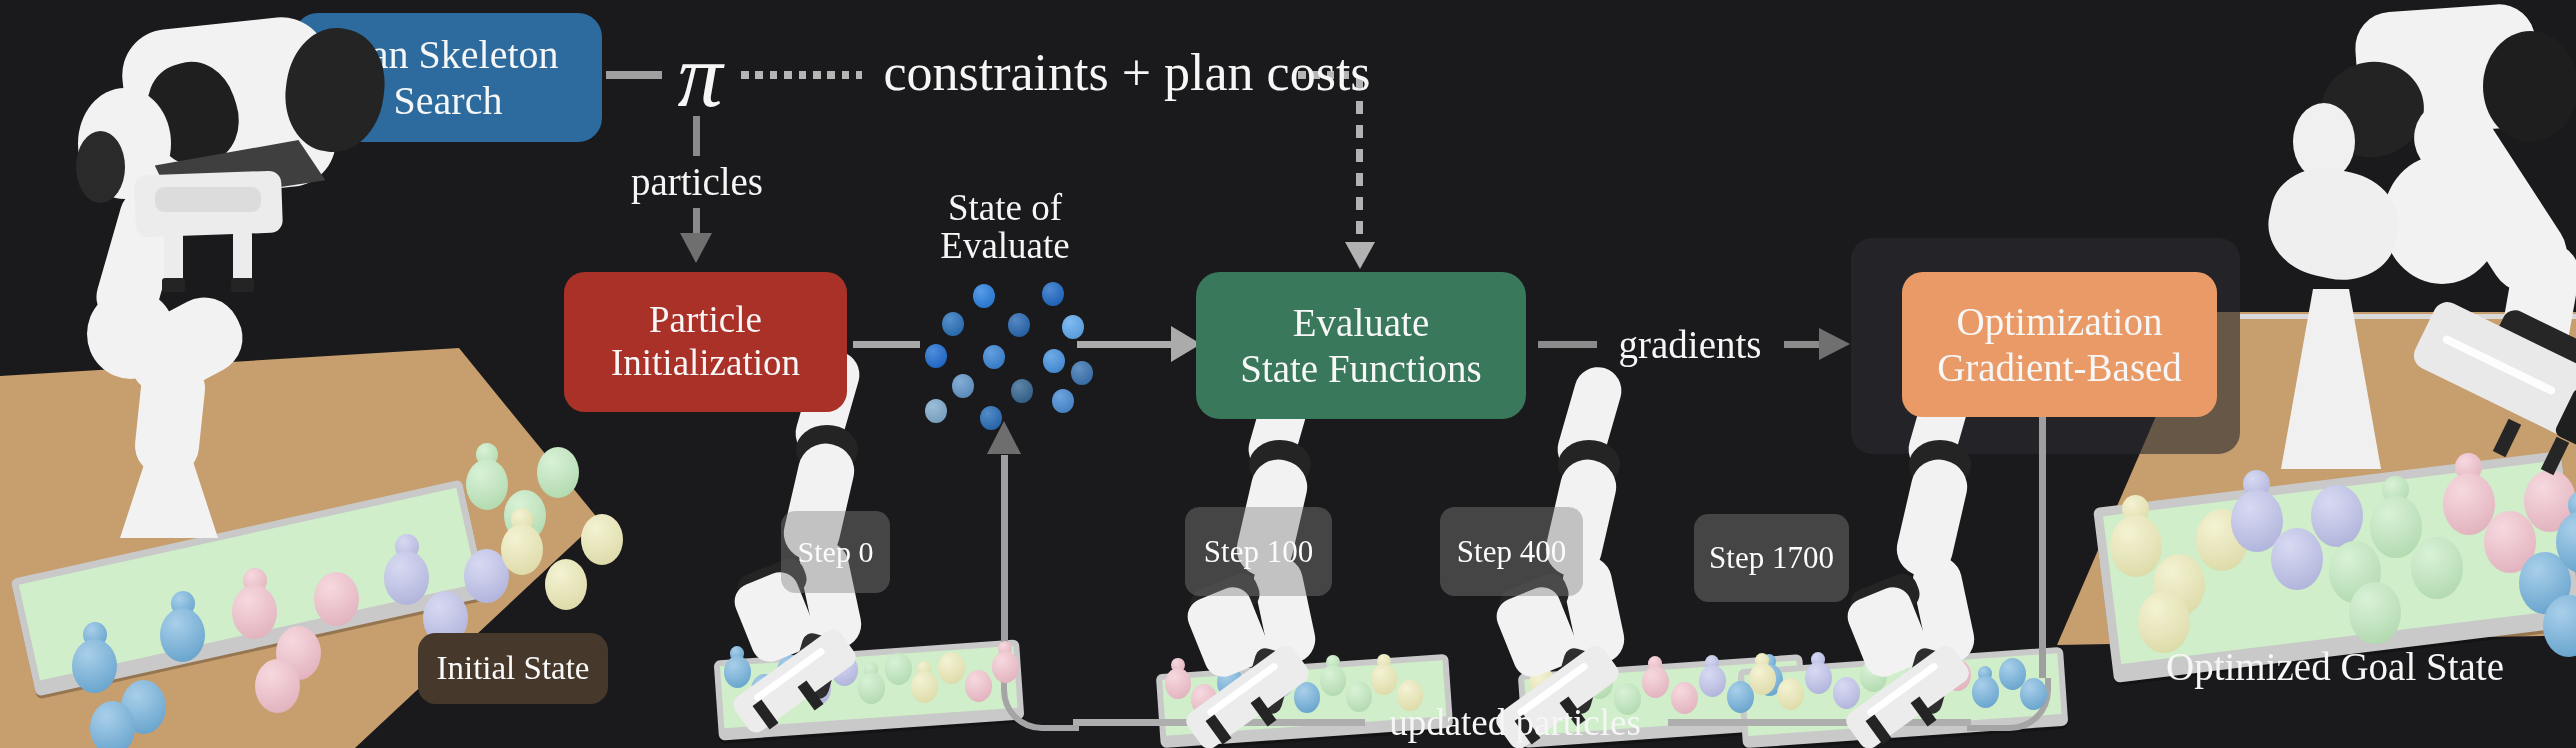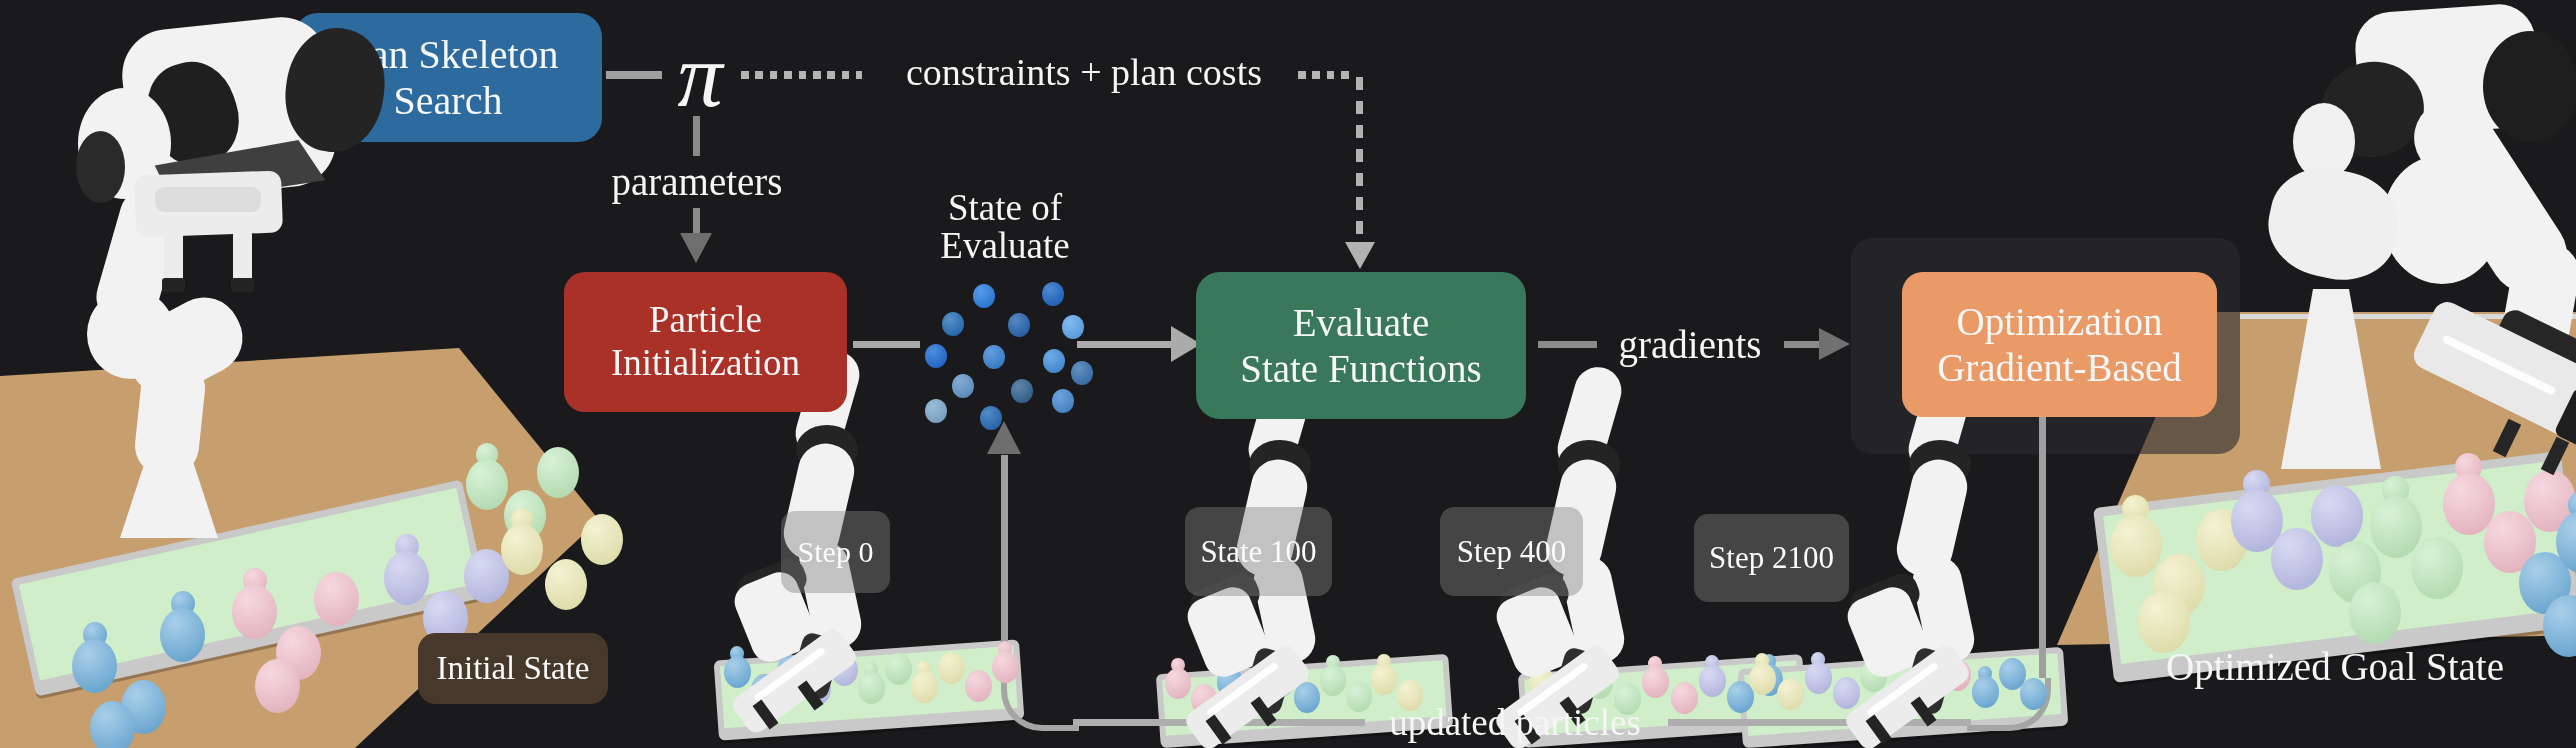--- a/index.html
+++ b/index.html
@@ -63,27 +63,27 @@
 
   <div class="box" style="left:294px;top:13.4px;width:308px;height:129px;background:#2d6b9f;font-size:40px;">
     <div class="l">Plan Skeleton</div>
     <div class="l">Search</div>
   </div>
 
   <div class="hline" style="left:606px;top:71px;width:56px;height:7.7px;background:#a0a0a0;"></div>
   <div class="lbl" style="left:700px;top:75px;font-size:90px;font-style:italic;">π</div>
 
   <div class="hline" style="left:741px;top:71px;width:121px;height:7.7px;background:repeating-linear-gradient(90deg,#b5b5b5 0 7.7px,transparent 7.7px 14.4px);"></div>
-  <div class="lbl" style="left:1084px;top:72px;font-size:38px;">constraints + plan costs</div>
+  <div class="lbl" style="left:1127px;top:72px;font-size:52px;">constraints + plan costs</div>
   <div class="hline" style="left:1298px;top:71px;width:55px;height:7.7px;background:repeating-linear-gradient(90deg,#b5b5b5 0 7.7px,transparent 7.7px 14.4px);"></div>
   <div class="vline" style="left:1356px;top:77px;width:6.7px;height:165px;background:repeating-linear-gradient(180deg,#b2b2b2 0 13.4px,transparent 13.4px 24px);"></div>
   <div class="tri" style="left:1345px;top:242px;border-left:15px solid transparent;border-right:15px solid transparent;border-top:27px solid #b2b2b2;"></div>
 
   <div class="vline" style="left:693px;top:116px;width:6.7px;height:40px;background:#8a8a8a;"></div>
-  <div class="lbl" style="left:697px;top:181px;font-size:39px;">parameters</div>
+  <div class="lbl" style="left:697px;top:181px;font-size:39px;">particles</div>
   <div class="vline" style="left:693px;top:208px;width:6.7px;height:27px;background:#8a8a8a;"></div>
   <div class="tri" style="left:680px;top:233px;border-left:16.5px solid transparent;border-right:16.5px solid transparent;border-top:30px solid #6f6f6f;"></div>
 
   <div class="box" style="left:564px;top:272px;width:283px;height:140px;background:#a93128;font-size:37px;border-radius:20.6px;">
     <div class="l">Particle</div>
     <div class="l">Initialization</div>
   </div>
 
   <div class="hline" style="left:853px;top:341px;width:67px;height:6.7px;background:#a8a8a8;"></div>
 
@@ -120,27 +120,27 @@
 
   <div class="tray" style="left:716px;top:650px;width:294px;height:62px;transform:rotate(-4deg);border-width:6.2px;border-bottom-width:12.4px;"></div>
   <div class="tray" style="left:1158px;top:664px;width:281px;height:56px;transform:rotate(-4deg);border-width:6.2px;border-bottom-width:12.4px;"></div>
   <div class="tray" style="left:1520px;top:664px;width:273px;height:56px;transform:rotate(-4deg);border-width:6.2px;border-bottom-width:12.4px;"></div>
   <div class="tray" style="left:1740px;top:658px;width:314px;height:61px;transform:rotate(-4deg);border-width:6.2px;border-bottom-width:12.4px;"></div>
 
   <div class="steplabel" style="left:781px;top:511px;width:109px;height:82px;font-size:30px;">
     <span>Step 0</span>
   </div>
   <div class="steplabel" style="left:1185px;top:507px;width:147px;height:89px;font-size:31px;">
-    <span>State 100</span>
+    <span>Step 100</span>
   </div>
   <div class="steplabel" style="left:1440px;top:507px;width:143px;height:89px;font-size:31px;">
     <span>Step 400</span>
   </div>
   <div class="steplabel" style="left:1694px;top:514px;width:155px;height:88px;font-size:31px;">
-    <span>Step 2100</span>
+    <span>Step 1700</span>
   </div>
 
   <div class="abs" style="left:2133px;top:608px;width:361px;height:30px;border-radius:14.4px;background:rgba(50,42,32,0.55);z-index:3;"></div>
   <div class="tray" style="left:2102px;top:479px;width:453px;height:149px;transform:rotate(-7deg);border-width:9.3px;border-bottom-width:18.5px;"></div>
 
   <div class="rp" style="left:2281px;top:289px;width:100px;height:180px;clip-path:polygon(32% 0,68% 0,100% 100%,0 100%);background:#f0f0f0;z-index:6;"></div>
   <div class="rp" style="left:2357px;top:7.7px;width:180px;height:124px;border-radius:36px;transform:rotate(-4deg);"></div>
   <div class="rb" style="left:2321px;top:62px;width:103px;height:95px;border-radius:50%;transform:rotate(-10deg);background:#232323;"></div>
   <div class="rb" style="left:2483px;top:31px;width:95px;height:111px;border-radius:50%;background:#1e1e1e;"></div>
   <div class="rp" style="left:2293px;top:103px;width:62px;height:77px;border-radius:50%;background:#f0f0f0;"></div>

